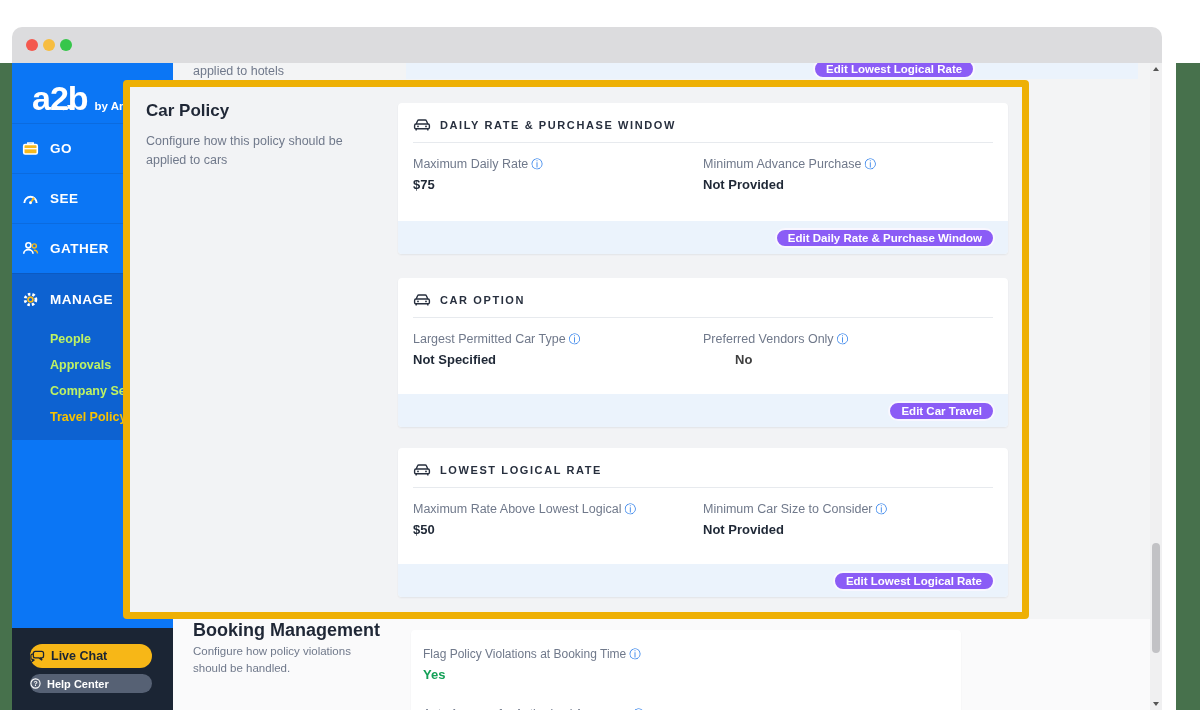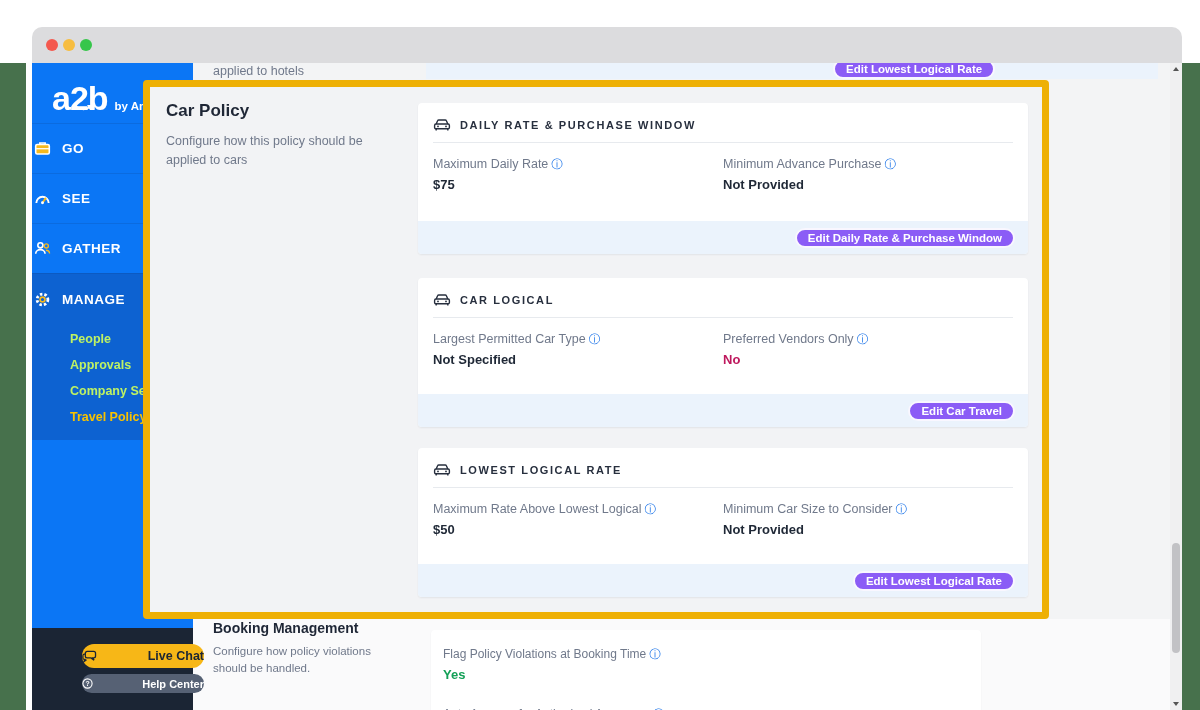--- a/index.html
+++ b/index.html
@@ -3,79 +3,79 @@
 <meta charset="utf-8">
 <style>
   * { margin:0; padding:0; box-sizing:border-box; }
   html,body { width:1200px; height:710px; }
   body { font-family:"Liberation Sans", sans-serif; background:#ffffff; position:relative; overflow:hidden; }
 
   .green-strip { position:absolute; background:#47714c; top:63px; bottom:0; }
   .green-left { left:0; width:26px; }
   .green-right { left:1176px; width:24px; }
 
-  .window { position:absolute; left:32px; top:27px; width:1150px; height:596px; }
+  .window { position:absolute; left:12px; top:27px; width:1150px; height:596px; }
   .titlebar { position:absolute; left:0; top:0; width:1150px; height:36px; background:#dcdcde; border-radius:10px 10px 0 0; z-index:50; }
   .light { position:absolute; top:12px; width:12px; height:12px; border-radius:50%; }
   .light.red { left:14px; background:#f4584e; }
   .light.yellow { left:31px; background:#f7bd40; }
   .light.green { left:48px; background:#36c64a; }
 
   .window-body { position:absolute; left:0; top:36px; width:1150px; height:647px; background:#f3f4f5; overflow:hidden; }
 
   
   .hotel-strip-text { position:absolute; left:181px; top:1px; font-size:12.5px; color:#70798b; z-index:1; }
   .hotel-band { position:absolute; left:394px; top:0; width:732px; height:16px; background:#ebf3fc; z-index:1; }
   .hotel-edit-btn { position:absolute; left:801px; top:-4px; height:18px; z-index:2; }
 
   
   .sidebar { position:absolute; left:0; top:0; width:161px; height:647px; background:#0b76f5; z-index:2; }
   .logo-row { position:absolute; left:20px; top:16px; width:141px; height:36px; white-space:nowrap; overflow:hidden; color:#fff; }
   .logo-brand { font-size:34px; font-weight:bold; letter-spacing:-1px; position:relative; }
   .logo-swoosh { position:absolute; left:22px; top:24px; }
   .logo-suffix { font-size:11.5px; font-weight:bold; margin-left:7px; }
   .nav { position:absolute; left:0; top:60px; width:161px; }
-  .nav-item { height:50px; display:flex; align-items:center; padding-left:2px; border-top:1px solid rgba(10,50,110,0.16); color:#fff; font-weight:bold; font-size:13.5px; letter-spacing:0.5px; cursor:pointer; }
+  .nav-item { height:50px; display:flex; align-items:center; padding-left:10px; border-top:1px solid rgba(10,50,110,0.16); color:#fff; font-weight:bold; font-size:13.5px; letter-spacing:0.5px; cursor:pointer; }
   .nav-item .nicon { width:17px; height:17px; margin-right:11px; flex:none; }
   .manage-section { background:#0d62d1; border-top:1px solid rgba(10,50,110,0.16); }
   .manage-section .nav-item { border-top:none; }
   .subnav { padding:2px 0 10px 38px; }
   .sub-item { height:26px; line-height:26px; color:#bef264; font-weight:bold; font-size:12.5px; cursor:pointer; white-space:nowrap; }
   .sub-item.active { color:#f8c200; }
   .side-footer { position:absolute; left:0; top:565px; width:161px; height:82px; background:#1b2534; }
-  .pill-side { position:absolute; left:18px; width:122px; border-radius:12px; display:flex; align-items:center; justify-content:space-between; gap:6px; cursor:pointer; border:none; font-family:inherit;margin-left:32px; }
+  .pill-side { position:absolute; left:18px; width:122px; border-radius:12px; display:flex; align-items:center; justify-content:flex-start; gap:6px; cursor:pointer; border:none; font-family:inherit; }
   .live-chat { top:16px; height:24px; background:#f7b717; color:#1b2534; font-weight:bold; font-size:12.5px; }
   .help-center { top:46px; height:19px; background:#566174; color:#ffffff; font-weight:bold; font-size:11px; }
 
   
   .highlight-box { position:absolute; left:111px; top:17px; width:906px; height:539px; border:7px solid #eeb005; border-radius:4px; background:#f2f3f5; z-index:4; }
   .panel-title { position:absolute; left:16px; top:14px; font-size:17px; font-weight:bold; color:#1f2736; }
   .panel-desc { position:absolute; left:16px; top:45px; width:210px; font-size:12.5px; line-height:1.55; color:#70798b; }
 
   .card { position:absolute; left:268px; width:610px; background:#ffffff; border-radius:4px; box-shadow:0 1px 2px rgba(20,30,50,0.07); display:flex; flex-direction:column; overflow:hidden; }
   .card1 { top:16px; height:151px; }
   .card2 { top:191px; height:149px; }
   .card3 { top:361px; height:149px; }
   .card-head { display:flex; align-items:center; gap:9px; padding:15px 15px 10px 15px; }
   .card-head .title { font-size:11px; font-weight:bold; letter-spacing:1.6px; color:#272f3e; }
   .card-divider { border-top:1px solid #e7eaee; margin:0 15px; }
   .card-fields { flex:1; display:flex; padding:11px 15px 0 15px; }
   .field { width:290px; }
   .field-label { font-size:12.5px; color:#70798b; }
   .info-icon { color:#1b73e8; font-size:11.5px; margin-left:3px; }
   .field-value { margin-top:5px; font-size:13px; font-weight:bold; color:#1f2836; }
-  .field-value.red { color:#be185d; }
+  .field-value.red { color:#404040;margin-left:32px; }
   .field-value.green { color:#13a057; }
   .card-foot { height:33px; background:#ebf3fc; display:flex; align-items:center; justify-content:flex-end; padding-right:13px; }
 
   .pill-btn { height:20px; border-radius:11px; border:2px solid rgba(255,255,255,0.95); background:#8b5cf6; color:#ffffff; font-weight:bold; font-size:11.5px; padding:0 11px; display:inline-flex; align-items:center; cursor:pointer; font-family:inherit; white-space:nowrap; }
 
   
   .booking-bg { position:absolute; left:161px; top:556px; width:977px; height:91px; background:#fafafb; z-index:1; }
-  .booking-title { position:absolute; left:181px; top:557px; font-size:14px; font-weight:bold; color:#1f2736; z-index:1; }
+  .booking-title { position:absolute; left:181px; top:557px; font-size:18px; font-weight:bold; color:#1f2736; z-index:1; }
   .booking-desc { position:absolute; left:181px; top:580px; width:180px; font-size:11.5px; line-height:1.5; color:#70798b; z-index:1; }
   .booking-card { position:absolute; left:399px; top:567px; width:550px; height:90px; background:#ffffff; border-radius:4px; box-shadow:0 1px 2px rgba(20,30,50,0.06); z-index:1; padding:14px 12px; }
   .booking-grid { display:flex; flex-wrap:wrap; }
   .booking-grid .field { width:268px; margin-bottom:22px; }
   .booking-grid .field-label { font-size:12px;text-align:center; }
 
   
   .scrollbar { position:absolute; left:1138px; top:0; width:12px; height:647px; background:#f0f0f1; z-index:6; }
   .scroll-up { position:absolute; left:3px; top:4px; width:0; height:0; border-left:3px solid transparent; border-right:3px solid transparent; border-bottom:4px solid #555; }
   .scroll-down { position:absolute; left:3px; bottom:4px; width:0; height:0; border-left:3px solid transparent; border-right:3px solid transparent; border-top:4px solid #555; }
@@ -217,21 +217,21 @@
 
       <div class="card card2">
         <div class="card-head">
           <svg width="18" height="14" viewBox="0 0 18 14">
               <path d="M3.2 6 4.6 2.8c.2-.5.7-.8 1.2-.8h6.4c.5 0 1 .3 1.2.8L14.8 6" stroke="#272f3e" fill="none" stroke-width="1.4"></path>
               <rect x="1.6" y="6" width="14.8" height="4.8" rx="1.4" fill="none" stroke="#272f3e" stroke-width="1.4"></rect>
               <circle cx="5" cy="8.4" r="0.9" fill="#272f3e"></circle>
               <circle cx="13" cy="8.4" r="0.9" fill="#272f3e"></circle>
               <path d="M3.2 10.8v1.6M14.8 10.8v1.6" stroke="#272f3e" stroke-width="1.4"></path>
             </svg>
-          <span class="title">CAR LOGICAL</span>
+          <span class="title">CAR OPTION</span>
         </div>
         <div class="card-divider"></div>
         <div class="card-fields">
           <div class="field">
             <span class="field-label">Largest Permitted Car Type</span><span class="info-icon">ⓘ</span>
             <div class="field-value">Not Specified</div>
           </div>
           <div class="field">
             <span class="field-label">Preferred Vendors Only</span><span class="info-icon">ⓘ</span>
             <div class="field-value red">No</div>

